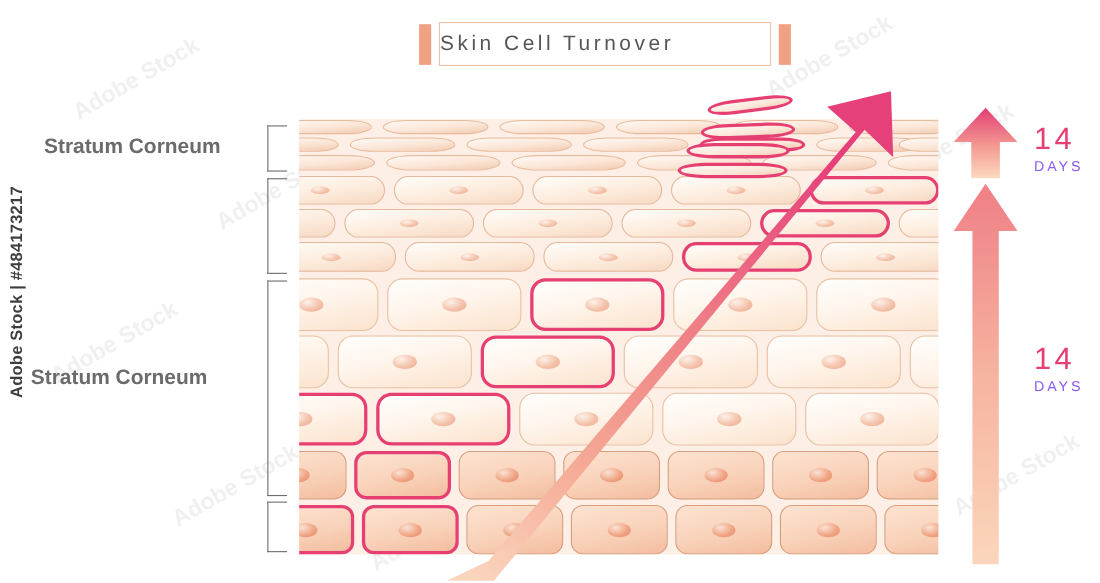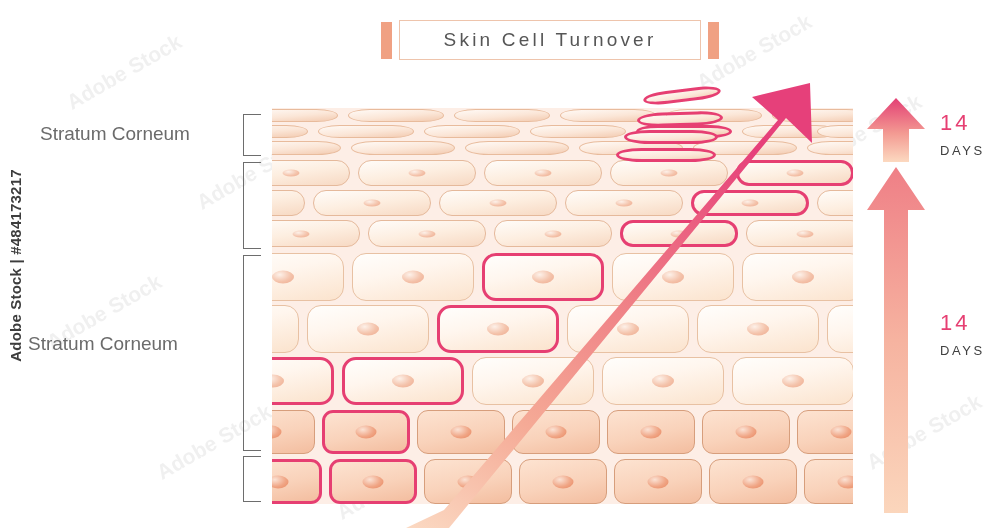--- a/index.html
+++ b/index.html
@@ -22,35 +22,35 @@
     position:absolute;color:rgba(140,140,140,.13);font-weight:bold;
     font-size:21px;white-space:nowrap;transform:rotate(-30deg);
     pointer-events:none;user-select:none;
   }
 
   
   .title-wrap{position:absolute;left:381px;top:20px;width:338px;height:40px;}
   .title-box{
     position:absolute;left:18px;top:0;right:18px;height:40px;
     border:1px solid #eec4ac;box-sizing:border-box;background:#fff;
-    display:flex;align-items:center;justify-content:center;
+    display:flex;align-items:center;justify-content:flex-start;
   }
   .title-box span{
     font-size:19px;color:#565656;letter-spacing:3.2px;white-space:nowrap;
   }
   .title-bar{
     position:absolute;top:2px;width:11px;height:37px;background:#f0a183;
   }
   .title-bar.l{left:0;}
   .title-bar.r{right:0;}
 
   
   .layer-label{
     position:absolute;right:auto;text-align:right;
-    font-size:19px;color:#6b6b6b;white-space:nowrap;
+    font-size:19px;color:#6b6b6b;white-space:nowrap;font-weight:bold;
   }
 
   
   .bracket{
     position:absolute;left:243px;width:18px;box-sizing:border-box;
     border:1.6px solid #6d6d6d;border-right:none;
   }
 
   
   .skin{
@@ -111,22 +111,22 @@
   }
 
   
   .diag{position:absolute;left:0;top:0;width:1000px;height:530px;pointer-events:none;}
 
   
   .varrow{position:absolute;}
 
   
   .days-grp{position:absolute;text-align:left;}
-  .days-num{font-size:22px;color:#e63f72;letter-spacing:3px;line-height:1;}
-  .days-txt{font-size:13px;color:#404040;letter-spacing:2.6px;line-height:1;margin-top:10px;}
+  .days-num{font-size:28px;color:#e63f72;letter-spacing:3px;line-height:1;}
+  .days-txt{font-size:13px;color:#8b5cf6;letter-spacing:2.6px;line-height:1;margin-top:4px;}
 
   
   .pill{
     position:absolute;left:706px;top:311px;width:148px;height:35px;
     border:2.4px solid #e63f72;border-radius:20px;background:#fffdfc;
     display:flex;align-items:center;justify-content:center;box-sizing:border-box;
   }
   .pill span{font-size:20px;color:#e63f72;letter-spacing:1.6px;white-space:nowrap;}
 </style>
 </head>

